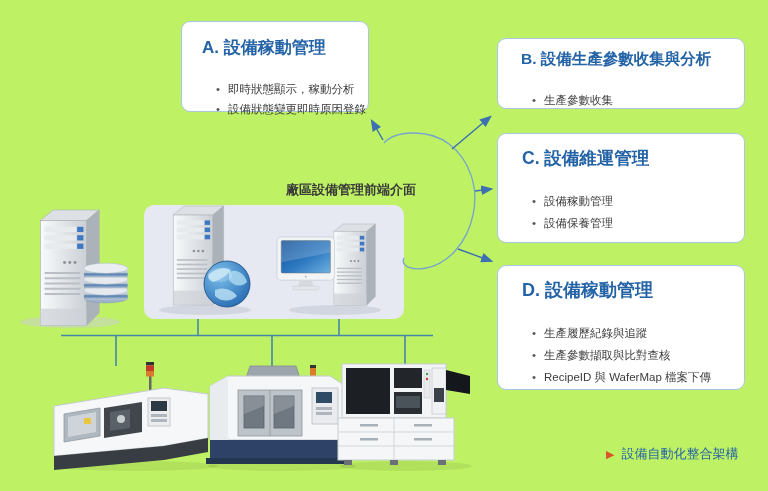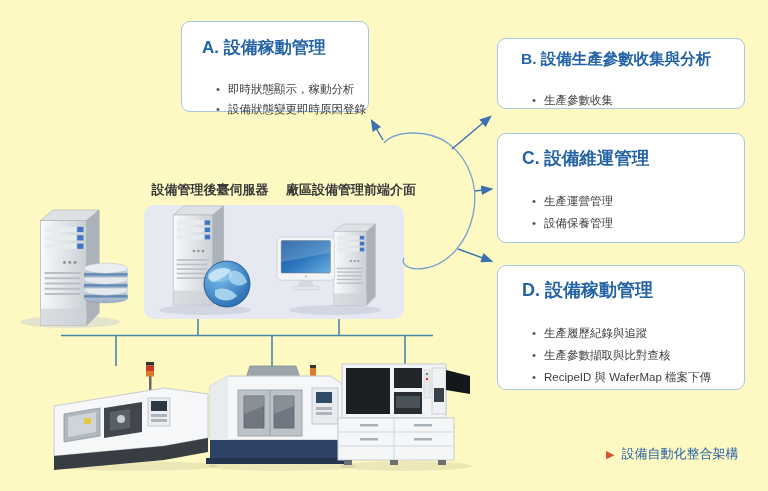--- a/index.html
+++ b/index.html
@@ -1,17 +1,17 @@
 <!DOCTYPE html>
 <html><head>
 <meta charset="utf-8">
 <style>
   html,body{margin:0;padding:0;background:#fff;}
   .canvas{
-    position:relative;width:768px;height:491px;background:#fef9c3;overflow:hidden;
+    position:relative;width:768px;height:491px;background:#bef264;overflow:hidden;
     font-family:"Liberation Sans","DejaVu Sans",sans-serif;
   }
   .svg-layer{position:absolute;left:0;top:0;}
   
   .info-box{
     position:absolute;background:#fff;border:1.5px solid #A9C7E2;
     border-radius:9px;box-sizing:border-box;
   }
   .box-a{left:181px;top:21px;width:188px;height:91px;}
   .box-b{left:497px;top:38px;width:248px;height:71px;}
@@ -233,34 +233,33 @@
   <div class="info-box box-b">
     <div class="box-title">B. 設備生產參數收集與分析</div>
     <ul class="box-bullets">
       <li>生產參數收集</li>
     </ul>
   </div>
 
   <div class="info-box box-c">
     <div class="box-title">C. 設備維運管理</div>
     <ul class="box-bullets">
-      <li>生產運營管理</li>
+      <li>設備稼動管理</li>
       <li>設備保養管理</li>
     </ul>
   </div>
 
   <div class="info-box box-d">
     <div class="box-title">D. 設備稼動管理</div>
     <ul class="box-bullets">
       <li>生產履歷紀錄與追蹤</li>
       <li>生產參數擷取與比對查核</li>
       <li>RecipeID 與 WaferMap 檔案下傳</li>
     </ul>
   </div>
 
-  <div class="node-label node-label-2">設備管理後臺伺服器</div>
   <div class="node-label node-label-3">廠區設備管理前端介面</div>
 
   <div class="caption">
     <span class="marker">▶</span><span>設備自動化整合架構</span>
   </div>
 
 </div>
 
 </body></html>

